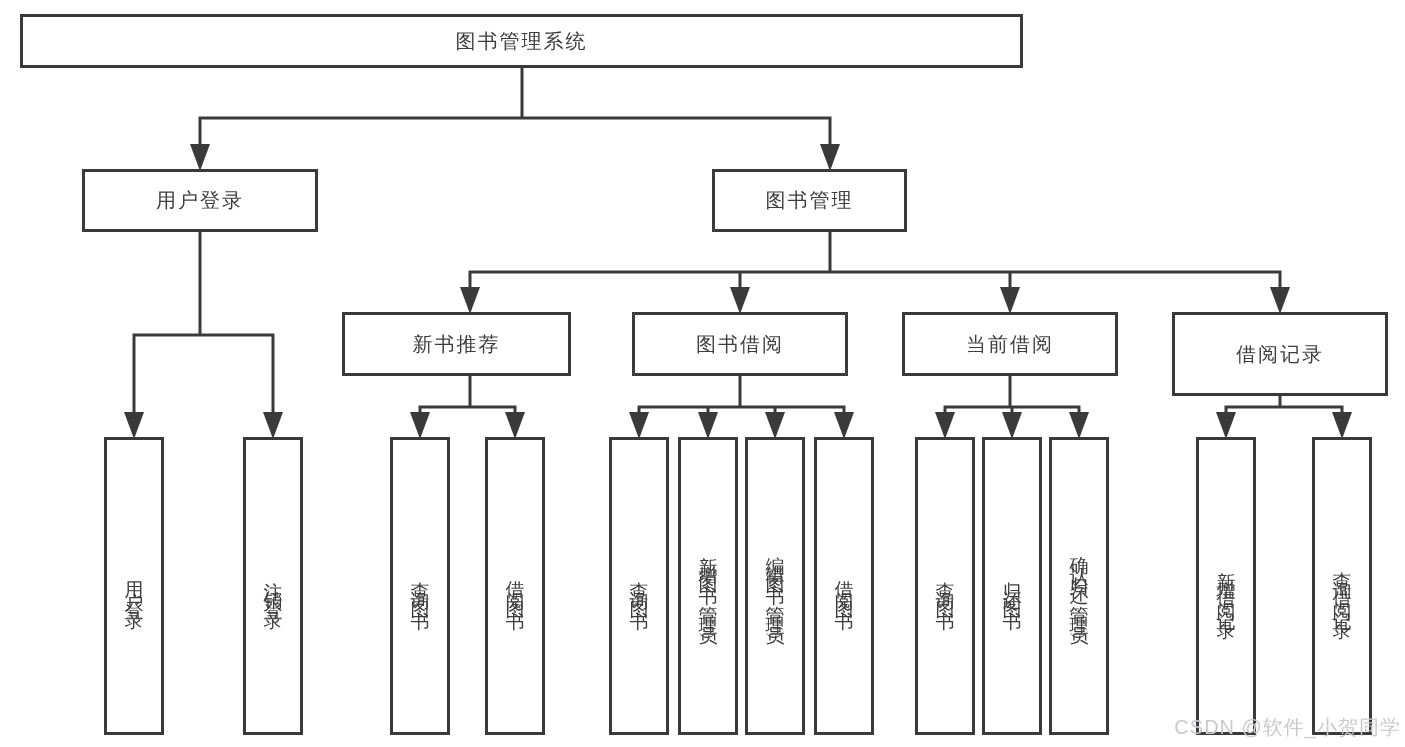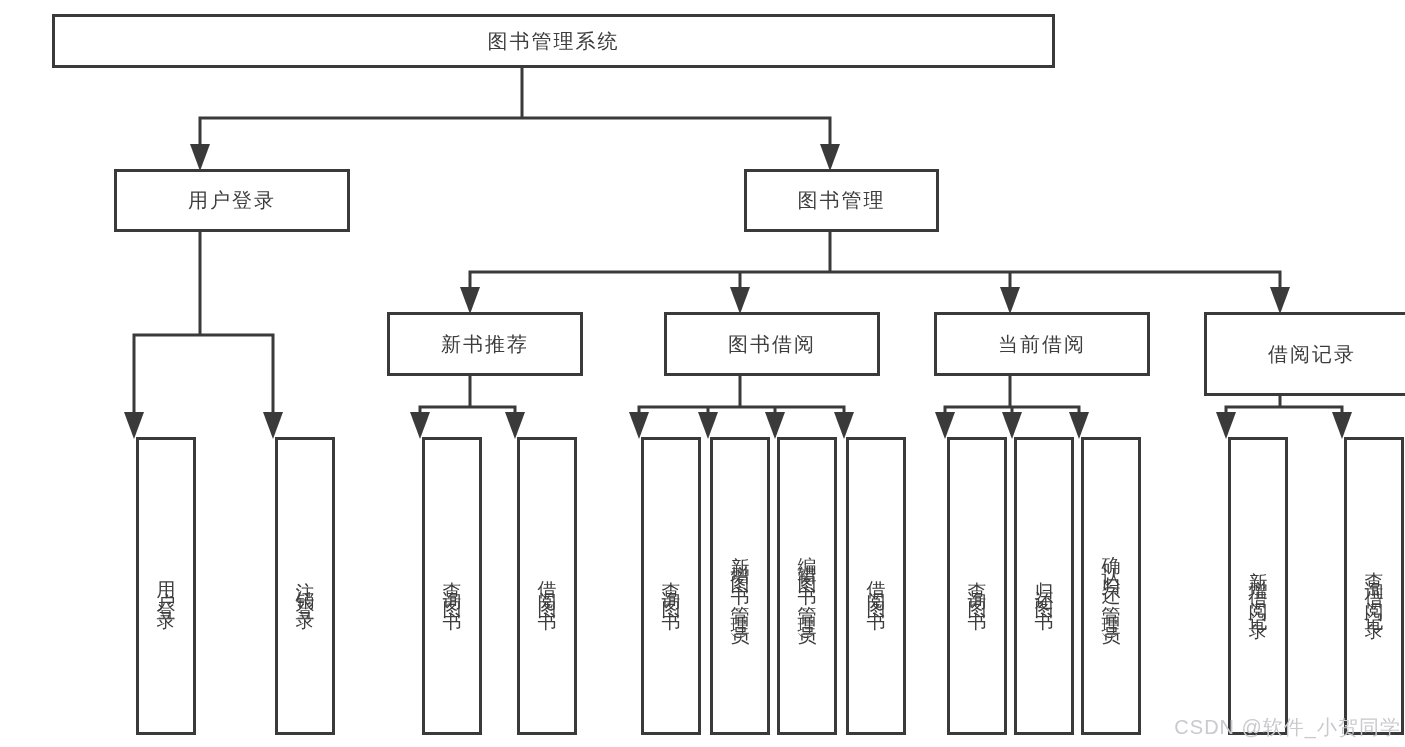--- a/index.html
+++ b/index.html
@@ -16,21 +16,20 @@
   .connectors .arrows{fill:var(--line,#3a3a3a);stroke:none;}
   .box{
     position:absolute;
     box-sizing:border-box;
     border:3px solid var(--line,#3a3a3a);
     background:var(--box_bg,#ffffff);
     display:flex;align-items:center;justify-content:center;
     z-index:2;
     font-size:20px;
     letter-spacing:2px;
-    margin-left:32px;
   }
   .leaf{font-size:19px;letter-spacing:0;}
   .leaf .vlabel{
     position:absolute;left:50%;top:50%;
     transform:translate(-50%,-50%);
     display:inline-block;
     writing-mode:vertical-rl;
     text-orientation:mixed;
     letter-spacing:10px;
     white-space:nowrap;
@@ -101,21 +100,21 @@
       <path d="M1216,412 L1236,412 L1226,439 Z"></path>
       <path d="M1332,412 L1352,412 L1342,439 Z"></path>
     </g>
   </svg>
 
   <div class="box" style="left:20px;top:14px;width:1003px;height:54px">图书管理系统</div>
 
   <div class="box" style="left:82px;top:169px;width:236px;height:63px">用户登录</div>
   <div class="box" style="left:712px;top:169px;width:195px;height:63px">图书管理</div>
 
-  <div class="box" style="left:355px;top:312px;width:196px;height:64px">新书推荐</div>
+  <div class="box" style="left:342px;top:312px;width:229px;height:64px">新书推荐</div>
   <div class="box" style="left:632px;top:312px;width:216px;height:64px">图书借阅</div>
   <div class="box" style="left:902px;top:312px;width:216px;height:64px">当前借阅</div>
   <div class="box" style="left:1172px;top:312px;width:216px;height:84px">借阅记录</div>
 
   <div class="box leaf" style="left:104px;top:437px;width:60px;height:298px">
     <span class="vlabel">用户登录</span>
   </div>
   <div class="box leaf" style="left:243px;top:437px;width:60px;height:298px">
     <span class="vlabel">注销登录</span>
   </div>

